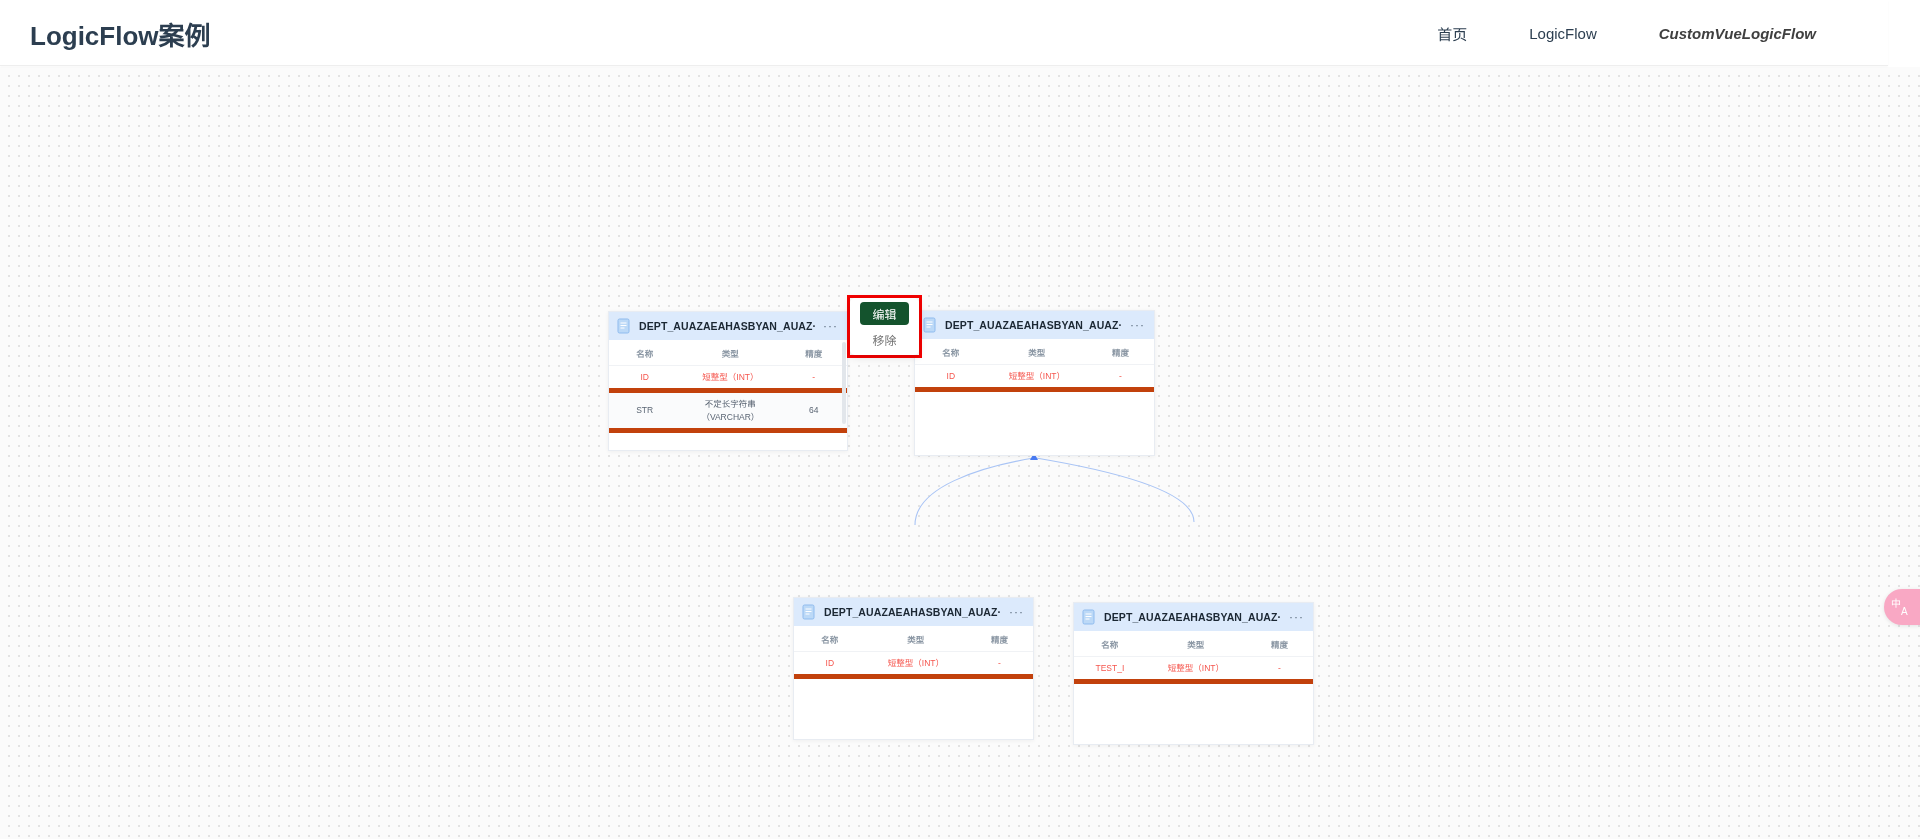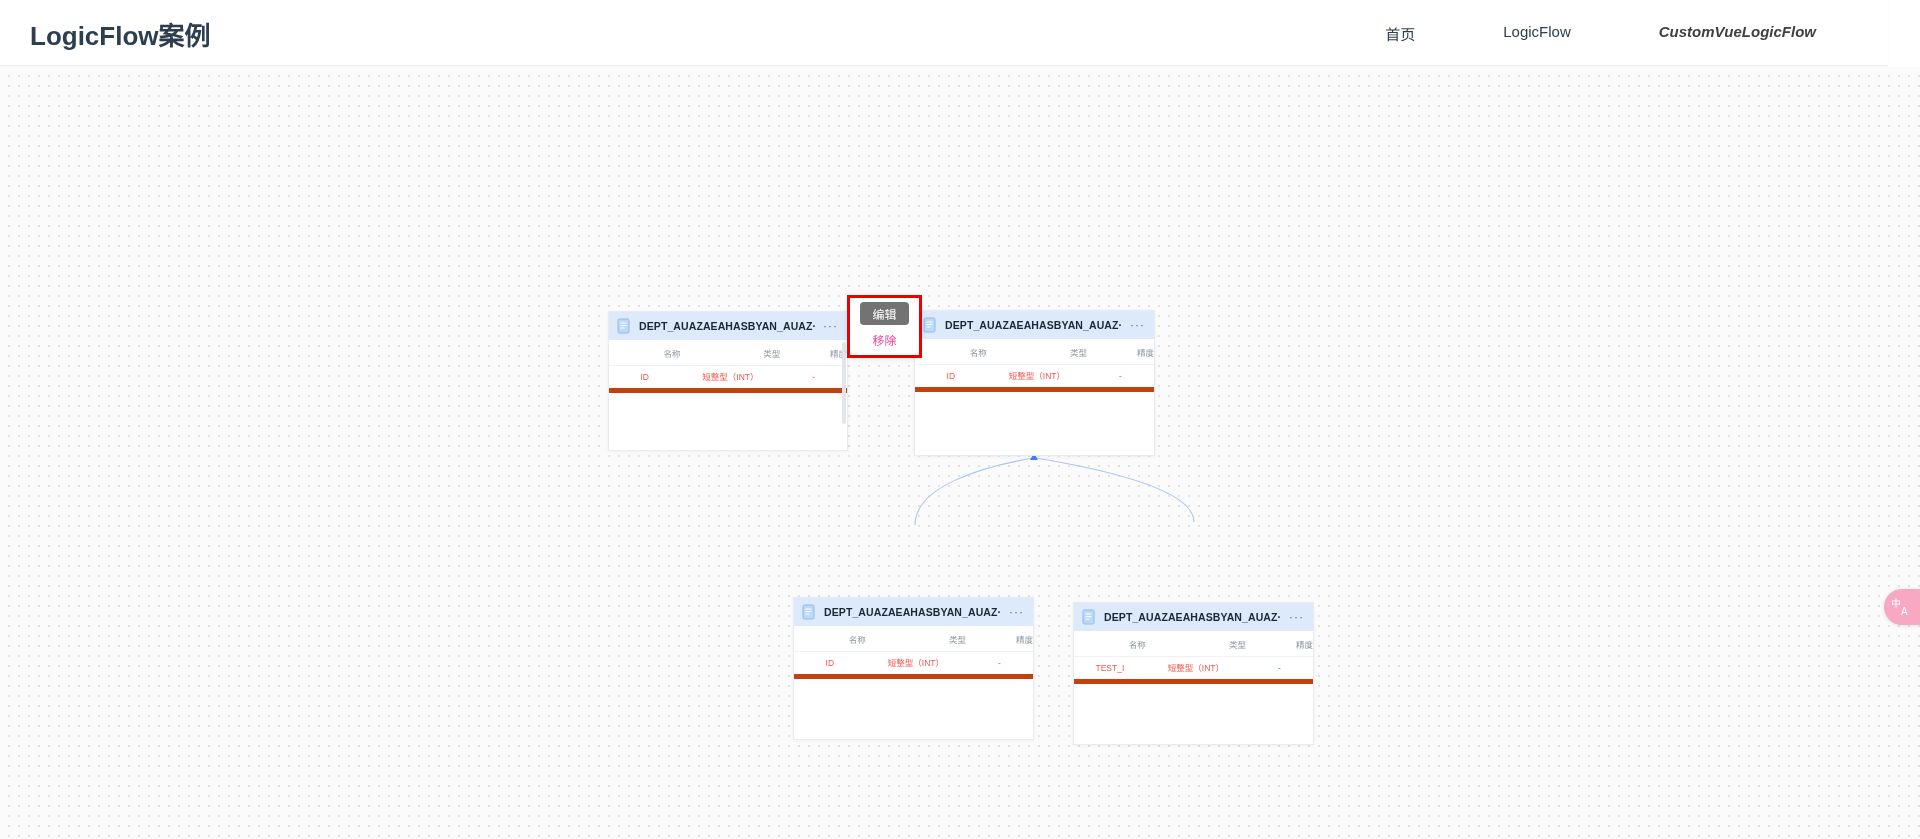--- a/index.html
+++ b/index.html
@@ -30,22 +30,22 @@
     font-weight: bold;
     color: #2c3e50;
     letter-spacing: 0px;
     white-space: nowrap;
   }
   .nav {
     position: absolute;
     right: 72px; top: 50%;
     transform: translateY(-50%);
     display: flex;
-    align-items: flex-start;
-    gap: 88px;
+    align-items: center;
+    gap: 62px;
   }
   .nav-item {
     font-size: 15px;
     color: #2c3e50;
     text-decoration: none;
     white-space: nowrap;
     cursor: pointer;
   }
   .nav-item.active {
     color: #404040;
@@ -117,24 +117,24 @@
     overflow: hidden;
     background: #ffffff;
   }
   table.fields {
     width: 100%;
     border-collapse: collapse;
     table-layout: fixed;
   }
   table.fields th {
     font-size: 8.5px;
-    font-weight: normal;
+    font-weight: bold;
     color: #8b97a4;
     padding: 7px 0 6px;
-    text-align: right;
+    text-align: center;
     border-bottom: 1px solid #f0f2f5;
   }
   table.fields td {
     font-size: 8.5px;
     color: #5a6573;
     padding: 5px 0;
     text-align: center;
     border-bottom: 5px solid #c2410c;
     line-height: 1.45;
   }
@@ -167,28 +167,28 @@
     box-shadow: 0 2px 8px rgba(0,0,0,0.12);
     display: flex;
     flex-direction: column;
     align-items: center;
     justify-content: center;
     gap: 3px;
     padding: 6px 0;
   }
   .ctx-item {
     font-size: 12px;
-    color: #ec4899;
+    color: #737373;
     padding: 3px 12px;
     border-radius: 4px;
     cursor: pointer;
     white-space: nowrap;
   }
   .ctx-item.primary {
-    background: #737373;
+    background: #14532d;
     color: #ffffff;
   }
 
   
   .translate-fab {
     position: absolute;
     right: 0; top: 589px;
     width: 36px; height: 36px;
     background: #f9a8c4;
     border-radius: 18px 0 0 18px;
@@ -256,20 +256,28 @@
         </thead>
         <tbody>
           <tr class="pk">
             <td>ID</td>
             <td>
               <span>短整型（INT）</span>
               <span class="type-sub"></span>
             </td>
             <td>-</td>
           </tr>
+          <tr class="alt">
+            <td>STR</td>
+            <td>
+              <span>不定长字符串</span>
+              <span class="type-sub">（VARCHAR）</span>
+            </td>
+            <td>64</td>
+          </tr>
 
         </tbody>
       </table>
       <div class="node-scrollbar" style="height:82px;"></div>
     </div>
   </div>
 
   <div class="node" style="left:914px; top:243px; width:241px; height:146px;">
     <div class="node-header">
       <svg class="node-icon" viewBox="0 0 15 16">

